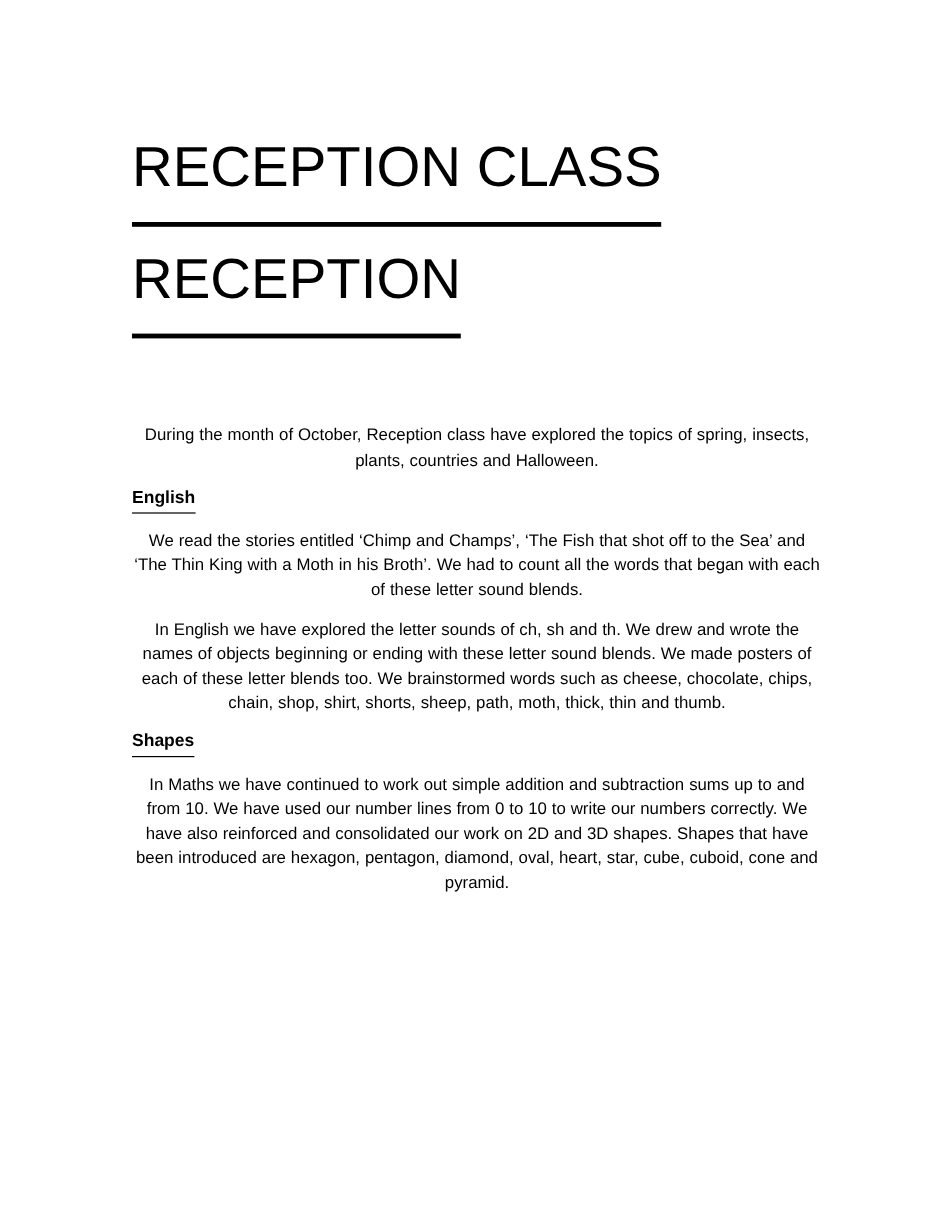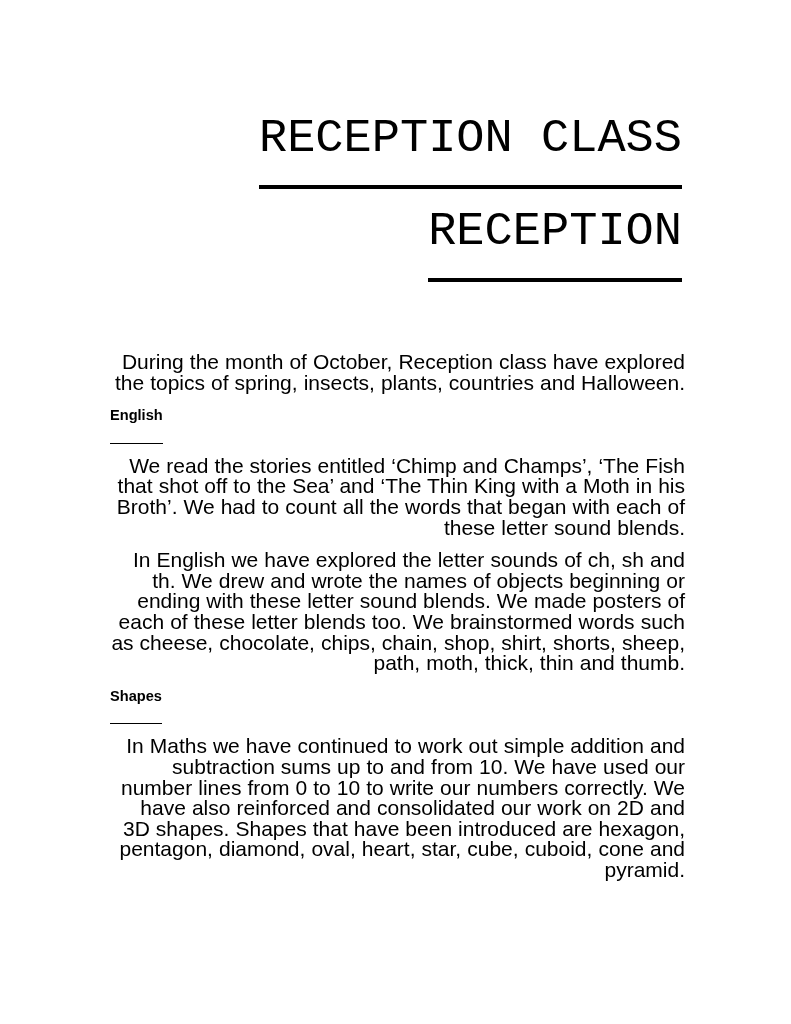--- a/index.html
+++ b/index.html
@@ -20,22 +20,21 @@
     overflow: hidden;
     box-sizing: border-box;
   }
 
   
   .title-block {
     position: absolute;
     left: 110px;
     top: 96px;
     width: 572px;
-    text-align: right;
-    font-family: Liberation Mono, monospace;
+    text-align: left;
   }
 
   .title-line {
     display: block;
     font-size: 47px;
     line-height: 86px;
     font-weight: 400;
     letter-spacing: 0px;
     white-space: nowrap;
   }
@@ -48,38 +47,38 @@
 
   
   .body-block {
     position: absolute;
     left: 110px;
     top: 352px;
     width: 575px;
   }
 
   .para {
-    font-size: 21px;
+    font-size: 14px;
     line-height: 20.6px;
     margin: 0 0 12px 0;
-    text-align: right;
+    text-align: center;
     word-spacing: 0.2px;
   }
 
   .section-head {
     font-size: 14.6px;
     line-height: 20.6px;
     font-weight: bold;
     margin: 0 0 12px 0;
   }
 
   .section-head .u {
     display: inline-block;
     border-bottom: 1.5px solid #000000;
-    padding-bottom: 17px;
+    padding-bottom: 1px;
   }
 
   .gap-before {
     margin-top: 3px;
   }
 </style>
 </head>
 <body>
 
 <div class="page">

